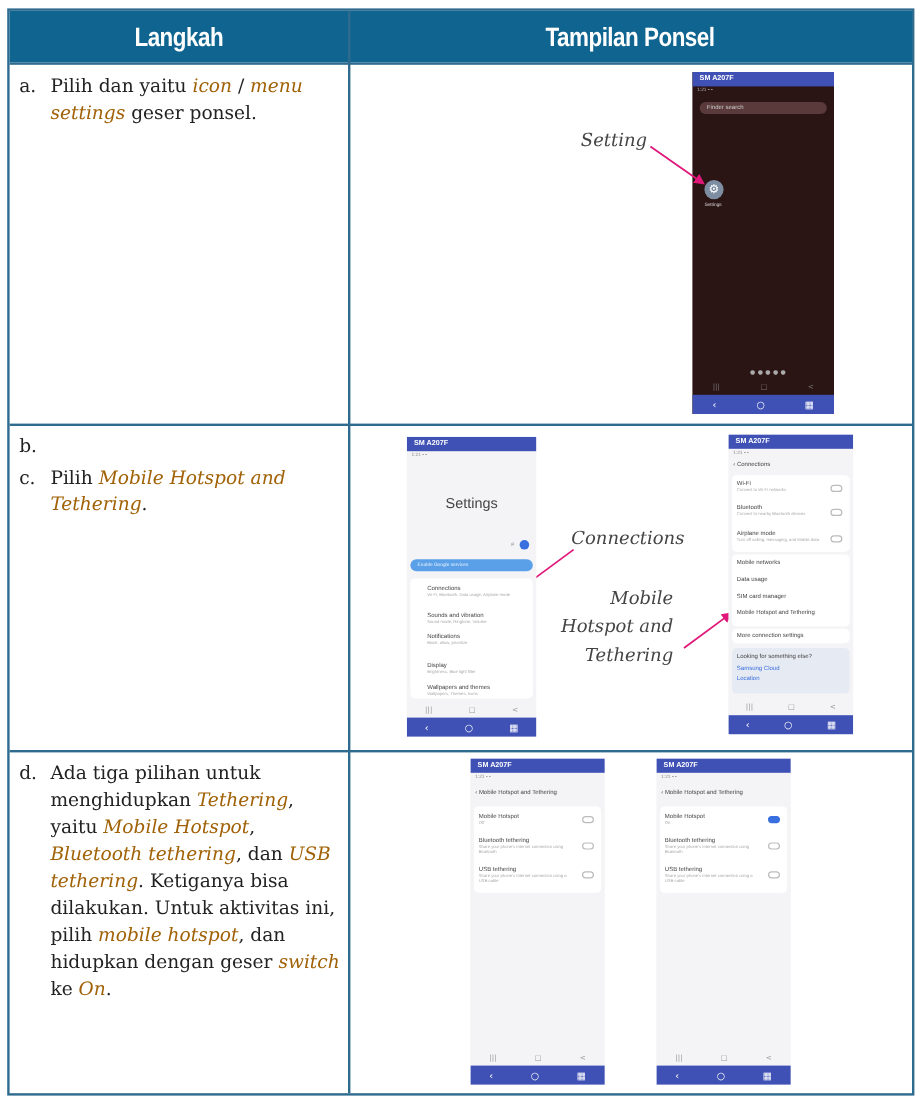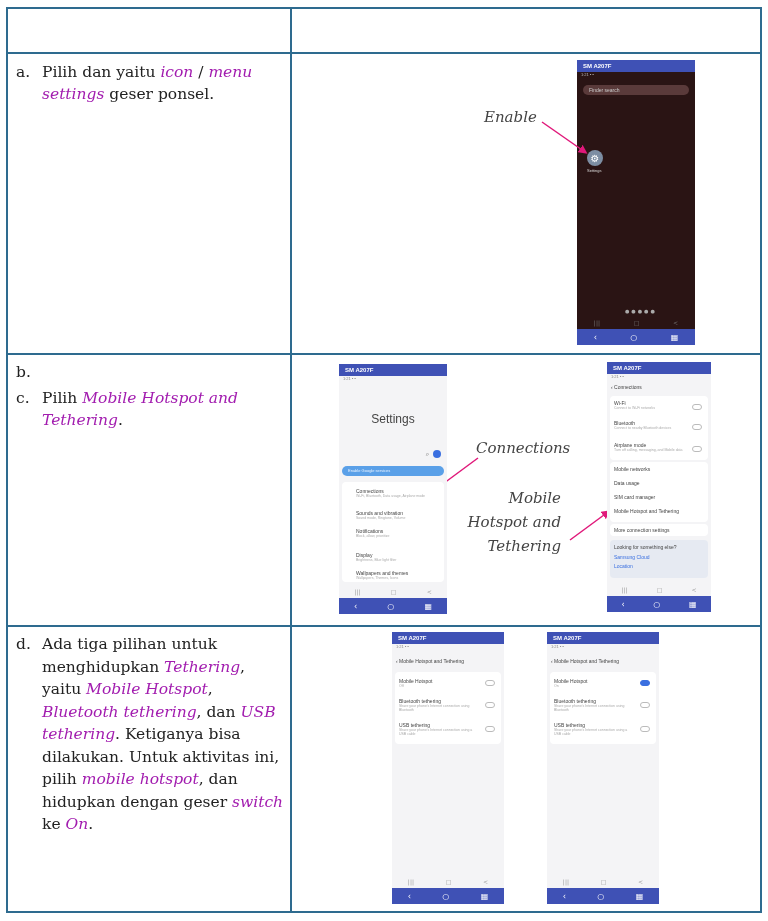--- a/index.html
+++ b/index.html
@@ -7,38 +7,42 @@
   .table { position: absolute; left: 6px; top: 7px; width: 756px; height: 906px; border: 2px solid #2e6b8f; }
   .hdr { position: absolute; left: 0; top: 0; width: 752px; height: 43px; background: #0f6490; }
   .hdr .c1, .hdr .c2 { position: absolute; top: 0; height: 43px; display: flex; align-items: center; justify-content: center; color: #fff; font-family: "Liberation Sans", sans-serif; font-weight: bold; font-size: 22px; letter-spacing: -0.5px; transform: scaleX(0.85); }
   .hdr .c1 { left: 0; width: 282px; }
   .hdr .c2 { left: 282px; width: 470px; }
   .vline { position: absolute; left: 282px; top: 0; width: 2px; height: 902px; background: #2e6b8f; }
   .hline { position: absolute; left: 0; width: 752px; height: 2px; background: #2e6b8f; }
   .step { position: absolute; left: 8px; width: 272px; font-size: 15.5px; line-height: 22px; color: #222; }
   .step .row { display: flex; }
   .step .lbl { width: 26px; flex-shrink: 0; }
-  .step em { color: #a21caf; }
+  .step em { color: #a16207; }
   .phone { position: absolute; background: #f4f4f6; overflow: hidden; }
   .phone .topbar { position: absolute; left: 0; top: 0; right: 0; height: 12px; background: #3f51b5; color: #fff; font-family: "Liberation Sans", sans-serif; font-size: 6px; line-height: 12px; padding-left: 6px; font-weight: bold; }
   .phone .status { position: absolute; left: 0; top: 12px; right: 0; height: 8px; font-size: 4px; color: #888; padding-left: 4px; font-family: "Liberation Sans", sans-serif; }
   .phone .navbar { position: absolute; left: 0; bottom: 0; right: 0; height: 16px; background: #3f51b5; display: flex; justify-content: space-around; align-items: center; color: #fff; font-size: 8px; font-family: "DejaVu Sans", sans-serif; }
   .phone .softnav { position: absolute; left: 0; bottom: 16px; right: 0; height: 14px; display: flex; justify-content: space-around; align-items: center; color: #999; font-size: 6px; font-family: "DejaVu Sans", sans-serif; }
   .phone .txt { position: absolute; font-family: "Liberation Sans", sans-serif; font-size: 5px; color: #444; }
   .phone .sub { font-size: 3.5px; color: #aaa; display: block; }
   .card { position: absolute; left: 3px; right: 3px; background: #fff; border-radius: 4px; }
   .toggle { position: absolute; width: 10px; height: 6px; border: 1px solid #bbb; border-radius: 4px; }
   .toggle.on { background: #3a6fe0; border-color: #3a6fe0; }
   .callout { position: absolute; font-family: "DejaVu Serif", serif; font-style: italic; font-size: 15px; color: #444; text-align: right; line-height: 24px; }
   svg.arrow { position: absolute; overflow: visible; }
 </style>
 </head>
 <body>
 
 <div class="table">
+  <div class="hdr">
+    <div class="c1">Langkah</div>
+    <div class="c2">Tampilan Ponsel</div>
+  </div>
   <div class="vline"></div>
   <div class="hline" style="top:43px"></div>
   <div class="hline" style="top:344px"></div>
   <div class="hline" style="top:616px"></div>
 
   <div class="step" style="top:52px">
     <div class="row">
       <span class="lbl">a.</span>
       <span><span>Pilih dan yaitu </span><em>icon</em><span> / </span><em>menu settings</em><span> geser ponsel.</span></span>
     </div>
@@ -75,21 +79,21 @@
       <span>|||</span>
       <span>□</span>
       <span>&lt;</span>
     </div>
   <div class="navbar">
       <span>‹</span>
       <span>○</span>
       <span>▦</span>
     </div>
 </div>
-<div class="callout" style="left:484px; top:105px">Enable</div>
+<div class="callout" style="left:484px; top:105px">Setting</div>
 <svg class="arrow" style="left:0; top:0" width="768" height="921">
   <defs>
       <marker id="ah" markerWidth="6" markerHeight="6" refX="4" refY="3" orient="auto">
         <path d="M0,0 L6,3 L0,6 z" fill="#e0187a"></path>
       </marker>
     </defs>
   <line x1="542" y1="122" x2="585" y2="152" stroke="#e0187a" stroke-width="1.5" marker-end="url(#ah)"></line>
   <line x1="478" y1="458" x2="432" y2="492" stroke="#e0187a" stroke-width="1.5" marker-end="url(#ah)"></line>
   <line x1="570" y1="540" x2="608" y2="512" stroke="#e0187a" stroke-width="1.5" marker-end="url(#ah)"></line>
 </svg>

